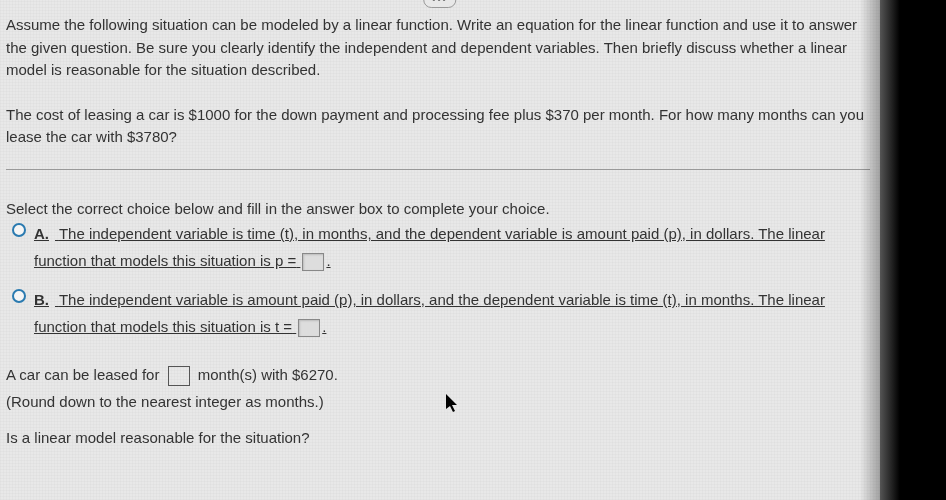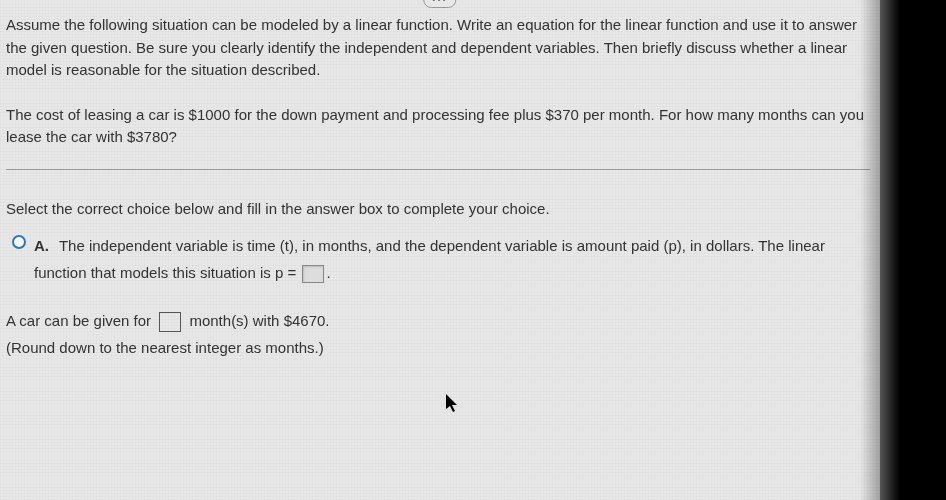--- a/index.html
+++ b/index.html
@@ -56,21 +56,21 @@
       transform: translateX(-50%);
       background: #e8e8e8;
       border: 1px solid #999;
       border-radius: 8px;
       padding: 0px 8px;
       font-size: 9px;
       letter-spacing: 2px;
       color: #777;
       line-height: 14px;
     }
-    .instructions { margin-bottom: 12px; }
+    .instructions { }
     .instructions .sub { display: block; }
     .choices { padding-left: 6px; }
     .choice {
       display: flex;
       align-items: flex-start;
       margin-bottom: 12px;
       gap: 8px;
     }
     .radio {
       width: 14px;
@@ -81,20 +81,21 @@
       margin-top: 3px;
       background: #f5f5f5;
     }
     .choice-label {
       font-weight: bold;
       margin-right: 6px;
     }
     .choice-body {
       flex: 1;
       line-height: 1.8;
+      text-decoration: underline;
     }
     .input-box {
       display: inline-block;
       width: 22px;
       height: 18px;
       border: 1px solid #888;
       background: #ddd;
       vertical-align: middle;
       margin: 0 2px;
       box-shadow: inset 1px 1px 2px rgba(0,0,0,0.15);
@@ -137,29 +138,38 @@
   <div class="choices">
     <div class="choice">
       <div class="radio"></div>
       <div class="choice-body">
         <span class="choice-label">A.</span>
         <span>The independent variable is time (t), in months, and the dependent variable is amount paid (p), in dollars. The linear function that models this situation is p =</span>
         <span class="input-box"></span><span>.</span>
       </div>
     </div>
 
+    <div class="choice">
+      <div class="radio"></div>
+      <div class="choice-body">
+        <span class="choice-label">B.</span>
+        <span>The independent variable is amount paid (p), in dollars, and the dependent variable is time (t), in months. The linear function that models this situation is t =</span>
+        <span class="input-box"></span><span>.</span>
+      </div>
+    </div>
   </div>
 
   <div class="bottom-section">
     <p>
-      <span>A car can be given for</span>
+      <span>A car can be leased for</span>
       <span class="input-box-empty"></span>
-      <span>month(s) with $4670.</span>
+      <span>month(s) with $6270.</span>
     </p>
     <p class="round-note">(Round down to the nearest integer as months.)</p>
+    <p class="final-q">Is a linear model reasonable for the situation?</p>
   </div>
 </div>
 
 <div class="right-shadow"></div>
 
 <svg class="cursor" width="14" height="20" viewBox="0 0 14 20">
   <path d="M0,0 L0,15 L4,12 L7,18 L9,17 L6,11 L11,11 Z" fill="#000"></path>
 </svg>
 
 </body></html>

